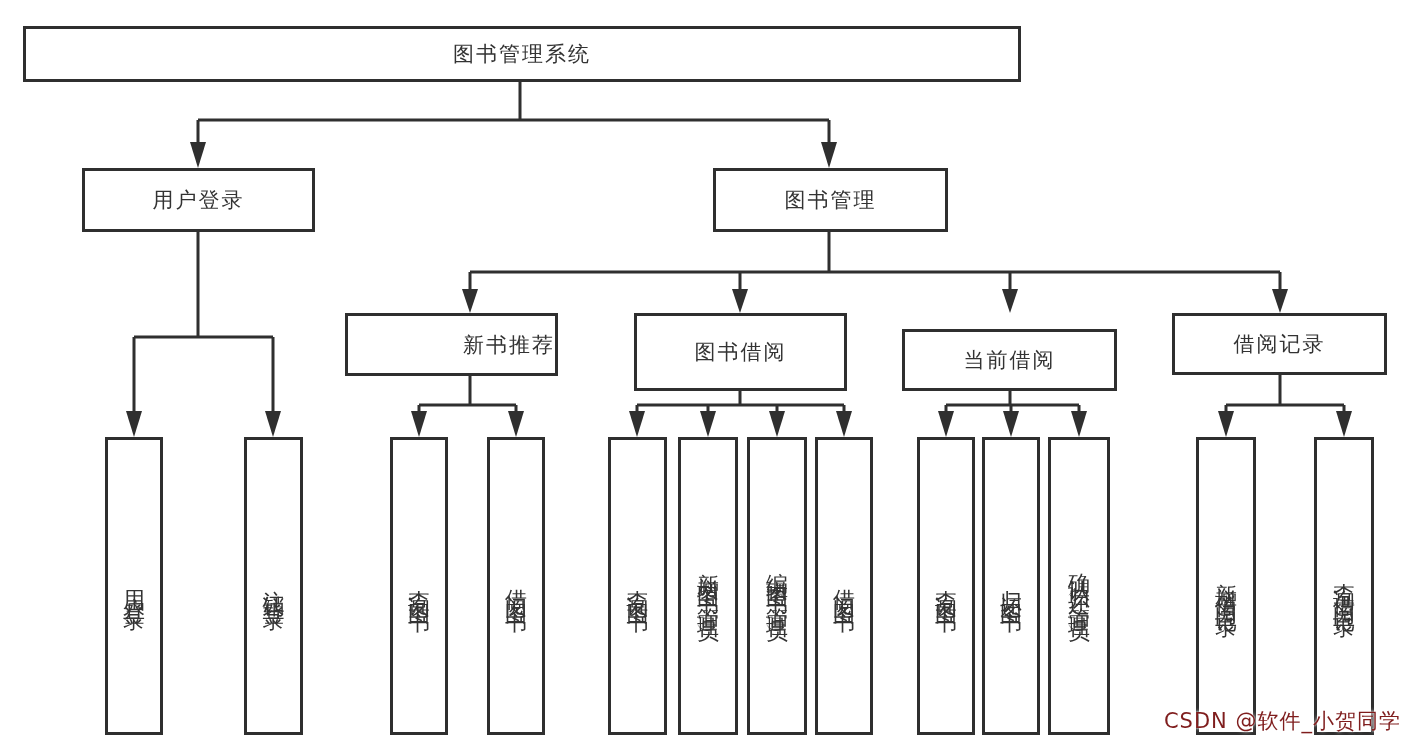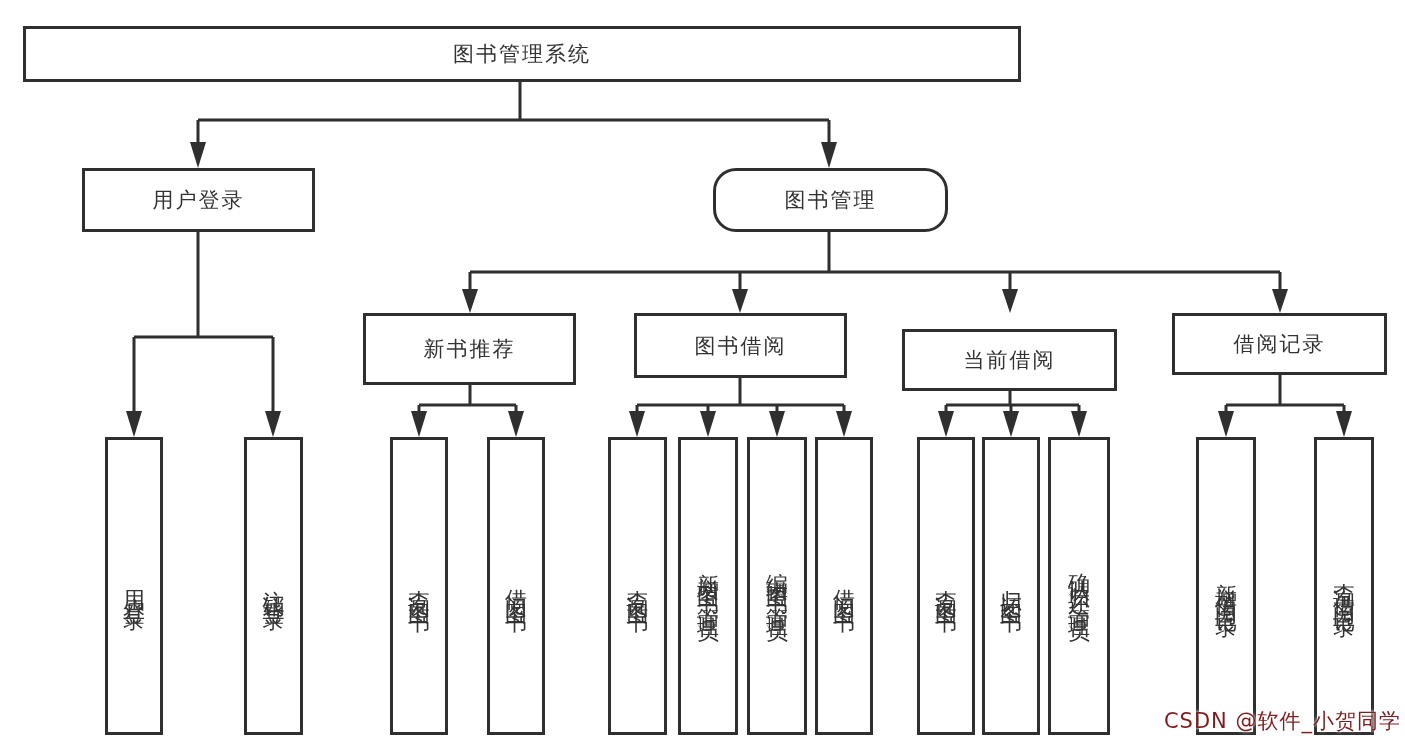--- a/index.html
+++ b/index.html
@@ -114,28 +114,28 @@
     </g>
   </svg>
 
   <div class="node h" style="left:23px; top:12px; width:998px; height:56px;margin-top:14px;">
     <span>图书管理系统</span>
   </div>
 
   <div class="node h" style="left:82px; top:168px; width:233px; height:64px;">
     <span>用户登录</span>
   </div>
-  <div class="node h" style="left:713px; top:168px; width:235px; height:64px;border-radius:23px;">
+  <div class="node h" style="left:713px; top:168px; width:235px; height:64px;">
     <span>图书管理</span>
   </div>
 
-  <div class="node h" style="left:363px; top:313px; width:213px; height:72px;">
+  <div class="node h" style="left:345px; top:313px; width:213px; height:63px;justify-content:flex-end;">
     <span>新书推荐</span>
   </div>
-  <div class="node h" style="left:634px; top:313px; width:213px; height:65px;">
+  <div class="node h" style="left:634px; top:313px; width:213px; height:78px;">
     <span>图书借阅</span>
   </div>
   <div class="node h" style="left:902px; top:313px; width:215px; height:62px;margin-top:16px;">
     <span>当前借阅</span>
   </div>
   <div class="node h" style="left:1172px; top:313px; width:215px; height:62px;">
     <span>借阅记录</span>
   </div>
 
   <div class="node leaf" style="left:105px; width:58px;">

